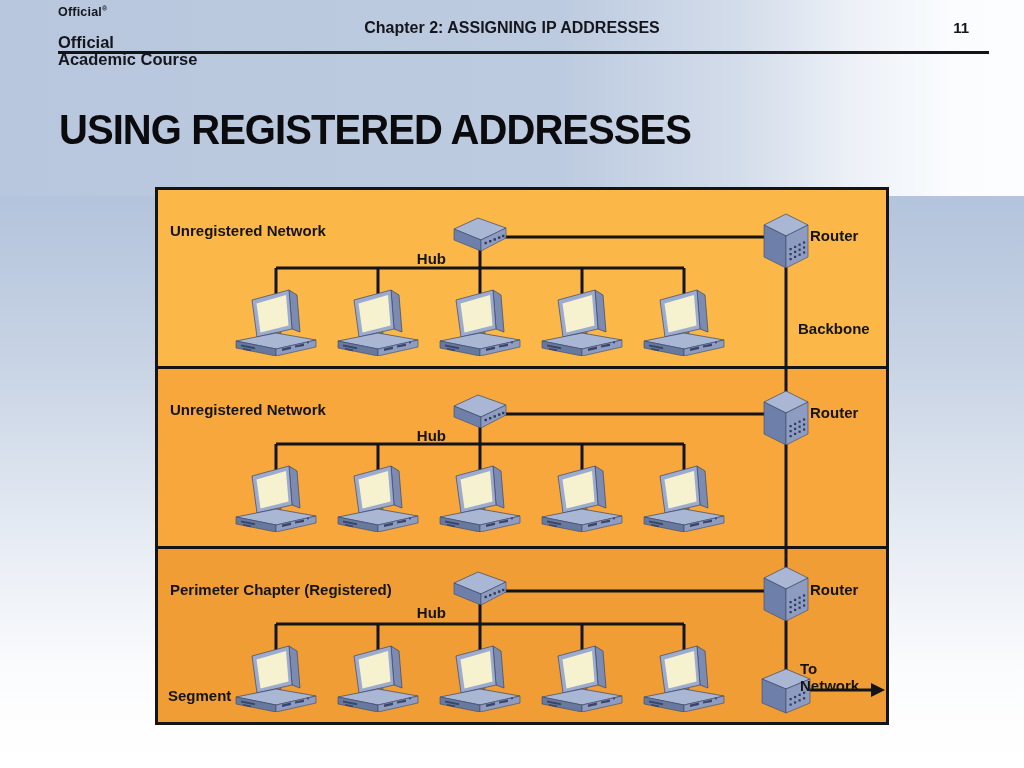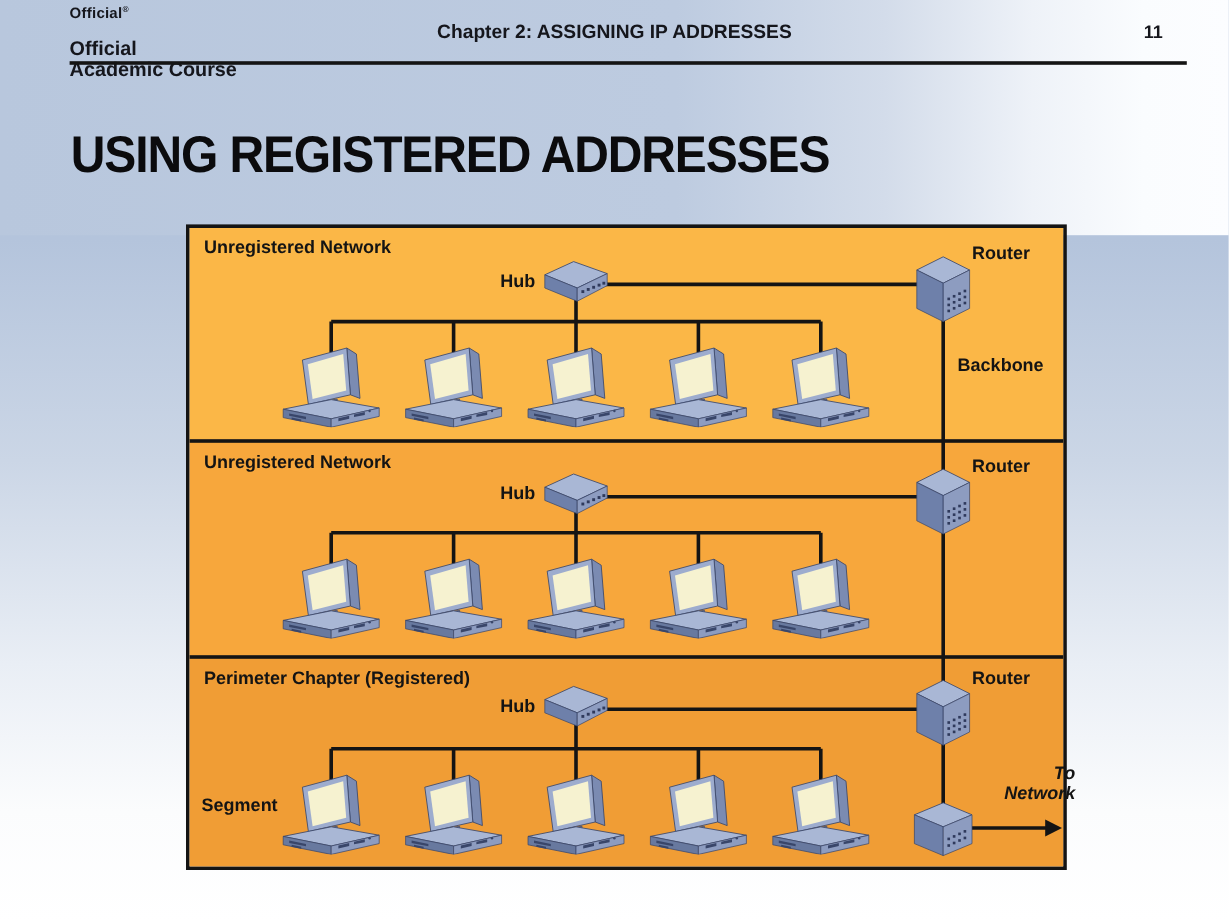--- a/index.html
+++ b/index.html
@@ -30,23 +30,23 @@
   
   .diagram{position:absolute;left:155px;top:187px;width:728px;height:532px;
            border:3px solid #141414;}
   .band{position:absolute;left:0;width:728px;box-sizing:border-box;}
   .band.b1{top:0;height:176px;}
   .band.b2{top:176px;height:180px;border-top:3px solid #141414;}
   .band.b3{top:356px;height:176px;border-top:3px solid #141414;}
   .lines{position:absolute;left:0;top:0;z-index:2;}
   .dev{position:absolute;z-index:3;}
   .dlabel{position:absolute;z-index:4;font-size:15px;font-weight:bold;
-          color:#141414;white-space:nowrap;line-height:17px;}
+          color:#141414;white-space:nowrap;line-height:17px;margin-top:24px;}
   .hub-label{width:60px;text-align:right;}
-  .ti-label{width:96px;text-align:right;white-space:normal;font-style:italic;}
+  .ti-label{width:96px;text-align:left;white-space:normal;}
   .defs{position:absolute;width:0;height:0;overflow:hidden;}
 </style>
 </head>
 <body>
 
 <svg class="defs" aria-hidden="true">
   <defs>
     <symbol id="sym-computer" viewBox="0 0 90 70">
       <polygon points="58,4 66,9 69,46 61,43" fill="#7b8bb2" stroke="#39466a" stroke-width="0.7"></polygon>
       <polygon points="21,14 58,4 61,43 26,51" fill="#9dacce" stroke="#39466a" stroke-width="0.7"></polygon>

